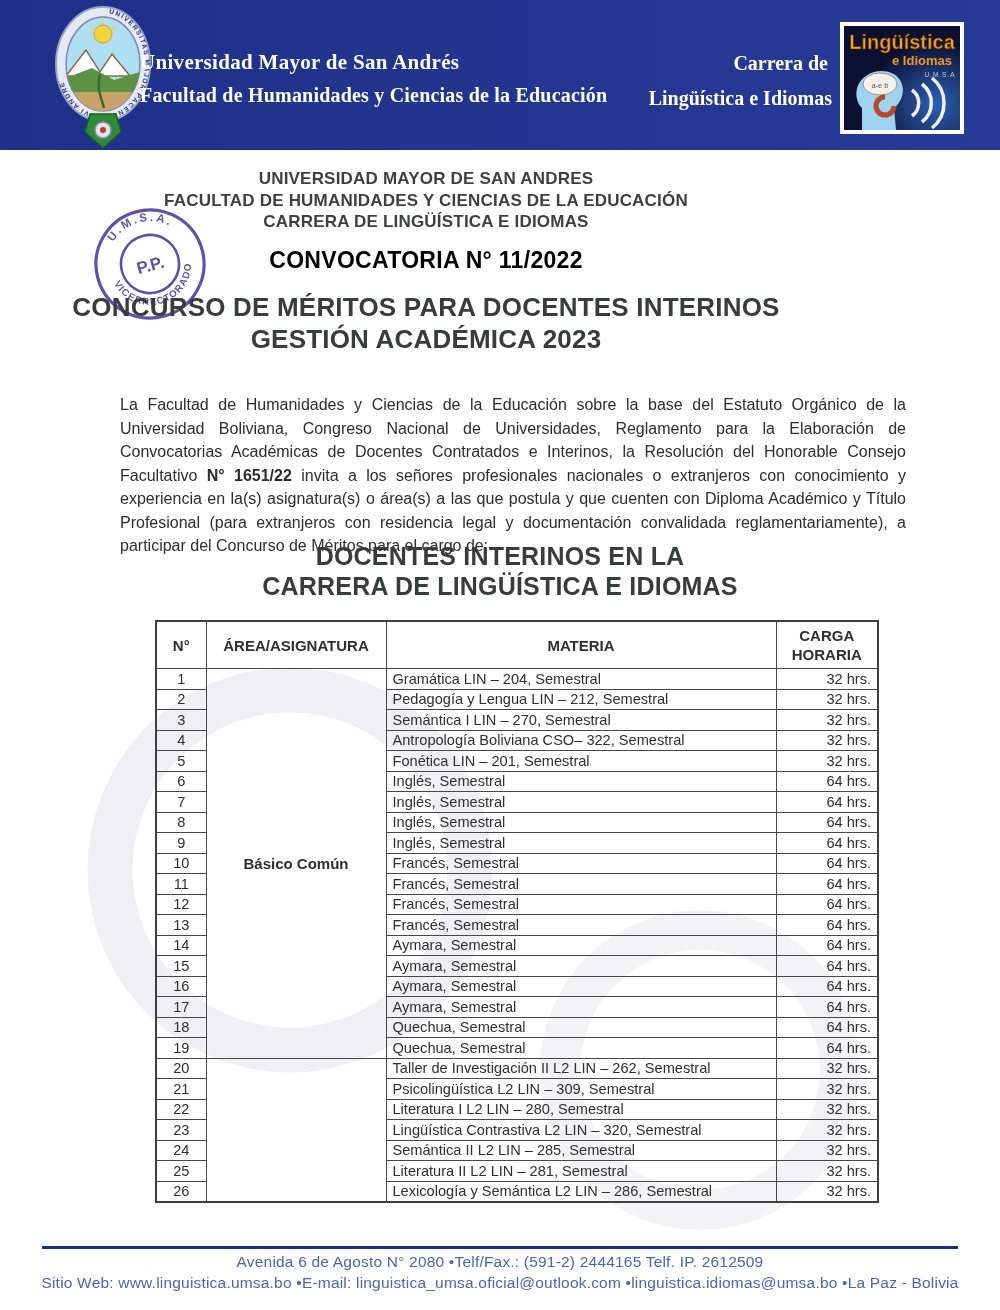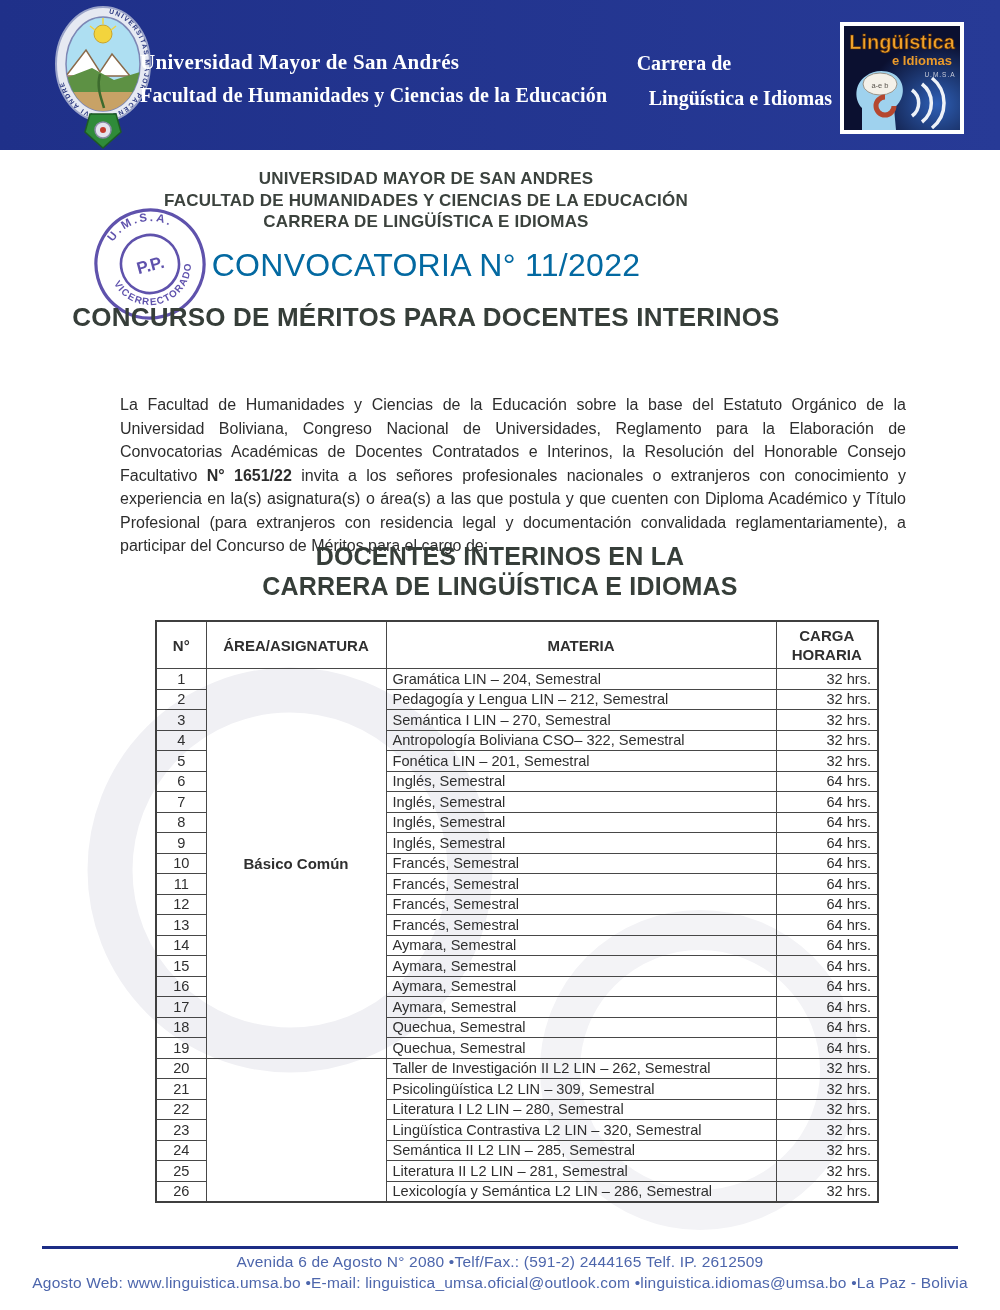--- a/index.html
+++ b/index.html
@@ -12,31 +12,31 @@
     position:absolute;left:0;top:0;width:1000px;height:150px;
     background:linear-gradient(90deg,#1e2f87 0%,#24369​4 55%,#2b3d99 100%);
     background-color:#22338e;
   }
   .band-inner{position:absolute;inset:0;background:linear-gradient(90deg,#1f3089,#273a96);}
   .seal{position:absolute;left:52px;top:4px;}
   .band-text{position:absolute;left:140px;top:50px;color:#ffffff;
     font-family:"Liberation Serif",serif;font-weight:bold;}
   .band-text .u{font-size:21px;letter-spacing:.3px;}
   .band-text .f{font-size:20px;margin-top:9px;letter-spacing:.2px;}
-  .carrera{position:absolute;right:168px;top:52px;text-align:left;color:#ffffff;
+  .carrera{position:absolute;right:168px;top:52px;text-align:right;color:#ffffff;
     font-family:"Liberation Serif",serif;font-weight:bold;}
   .carrera .c1{font-size:20px;padding-right:4px;}
   .carrera .c2{font-size:20px;margin-top:12px;margin-left:12px;}
   .logo{position:absolute;right:36px;top:22px;}
   
   .stamp{position:absolute;left:90px;top:204px;transform:rotate(-15deg);opacity:.92;}
   
   .doc-head{position:absolute;left:0;top:168px;width:852px;text-align:center;color:#3b423d;}
   .doc-head .small{font-size:17px;font-weight:bold;line-height:21.5px;letter-spacing:.2px;}
-  .convocatoria{font-size:32px;font-weight:normal;margin-top:14px;letter-spacing:.3px;color:#0369a1;}
+  .convocatoria{font-size:23px;font-weight:bold;margin-top:14px;letter-spacing:.3px;color:#000000;}
   .main-title{font-size:26px;font-weight:bold;line-height:32px;margin-top:17px;color:#363e39;letter-spacing:.2px;}
   
   .intro{position:absolute;left:120px;top:377px;width:786px;font-size:16px;line-height:23.5px;
     text-align:justify;color:#2d2d2d;}
   .intro b{white-space:nowrap;}
   
   .subtitle{position:absolute;left:0;top:541px;width:1000px;text-align:center;
     font-size:25px;font-weight:bold;line-height:30px;color:#363e39;letter-spacing:.2px;}
   
   .watermark{position:absolute;left:0;top:580px;pointer-events:none;}
@@ -140,20 +140,21 @@
   <text x="0" y="7" text-anchor="middle" font-size="17" font-weight="bold" fill="#5244a6" font-family="Liberation Sans,sans-serif">P.P.</text>
 </svg>
 
 <div class="doc-head">
   <div class="small">UNIVERSIDAD MAYOR DE SAN ANDRES</div>
   <div class="small">FACULTAD DE HUMANIDADES Y CIENCIAS DE LA EDUCACIÓN</div>
   <div class="small">CARRERA DE LINGÜÍSTICA E IDIOMAS</div>
   <div class="convocatoria">CONVOCATORIA N° 11/2022</div>
   <div class="main-title">
     <div>CONCURSO DE MÉRITOS PARA DOCENTES INTERINOS</div>
+    <div>GESTIÓN ACADÉMICA 2023</div>
   </div>
 </div>
 
 <p class="intro"><span>La Facultad de Humanidades y Ciencias de la Educación sobre la base del Estatuto Orgánico de la Universidad Boliviana, Congreso Nacional de Universidades, Reglamento para la Elaboración de Convocatorias Académicas de Docentes Contratados e Interinos, la Resolución del Honorable Consejo Facultativo </span><b>N° 1651/22</b><span> invita a los señores profesionales nacionales o extranjeros con conocimiento y experiencia en la(s) asignatura(s) o área(s) a las que postula y que cuenten con Diploma Académico y Título Profesional (para extranjeros con residencia legal y documentación convalidada reglamentariamente), a participar del Concurso de Méritos para el cargo de:</span></p>
 
 <div class="subtitle">
   <div>DOCENTES INTERINOS EN LA</div>
   <div>CARRERA DE LINGÜÍSTICA E IDIOMAS</div>
 </div>
 
@@ -310,13 +311,13 @@
           <td class="num">26</td>
           <td class="mat">Lexicología y Semántica L2 LIN – 286, Semestral</td>
           <td class="hrs">32 hrs.</td>
         </tr>
   </tbody>
 </table>
 </div>
 
 <div class="foot-rule"></div>
 <div class="foot-line fl1">Avenida 6 de Agosto N° 2080 •Telf/Fax.: (591-2) 2444165 Telf. IP. 2612509</div>
-<div class="foot-line fl2">Agosto Web: www.linguistica.umsa.bo •E-mail: linguistica_umsa.oficial@outlook.com •linguistica.idiomas@umsa.bo •La Paz - Bolivia</div>
+<div class="foot-line fl2">Sitio Web: www.linguistica.umsa.bo •E-mail: linguistica_umsa.oficial@outlook.com •linguistica.idiomas@umsa.bo •La Paz - Bolivia</div>
 
 </body></html>

